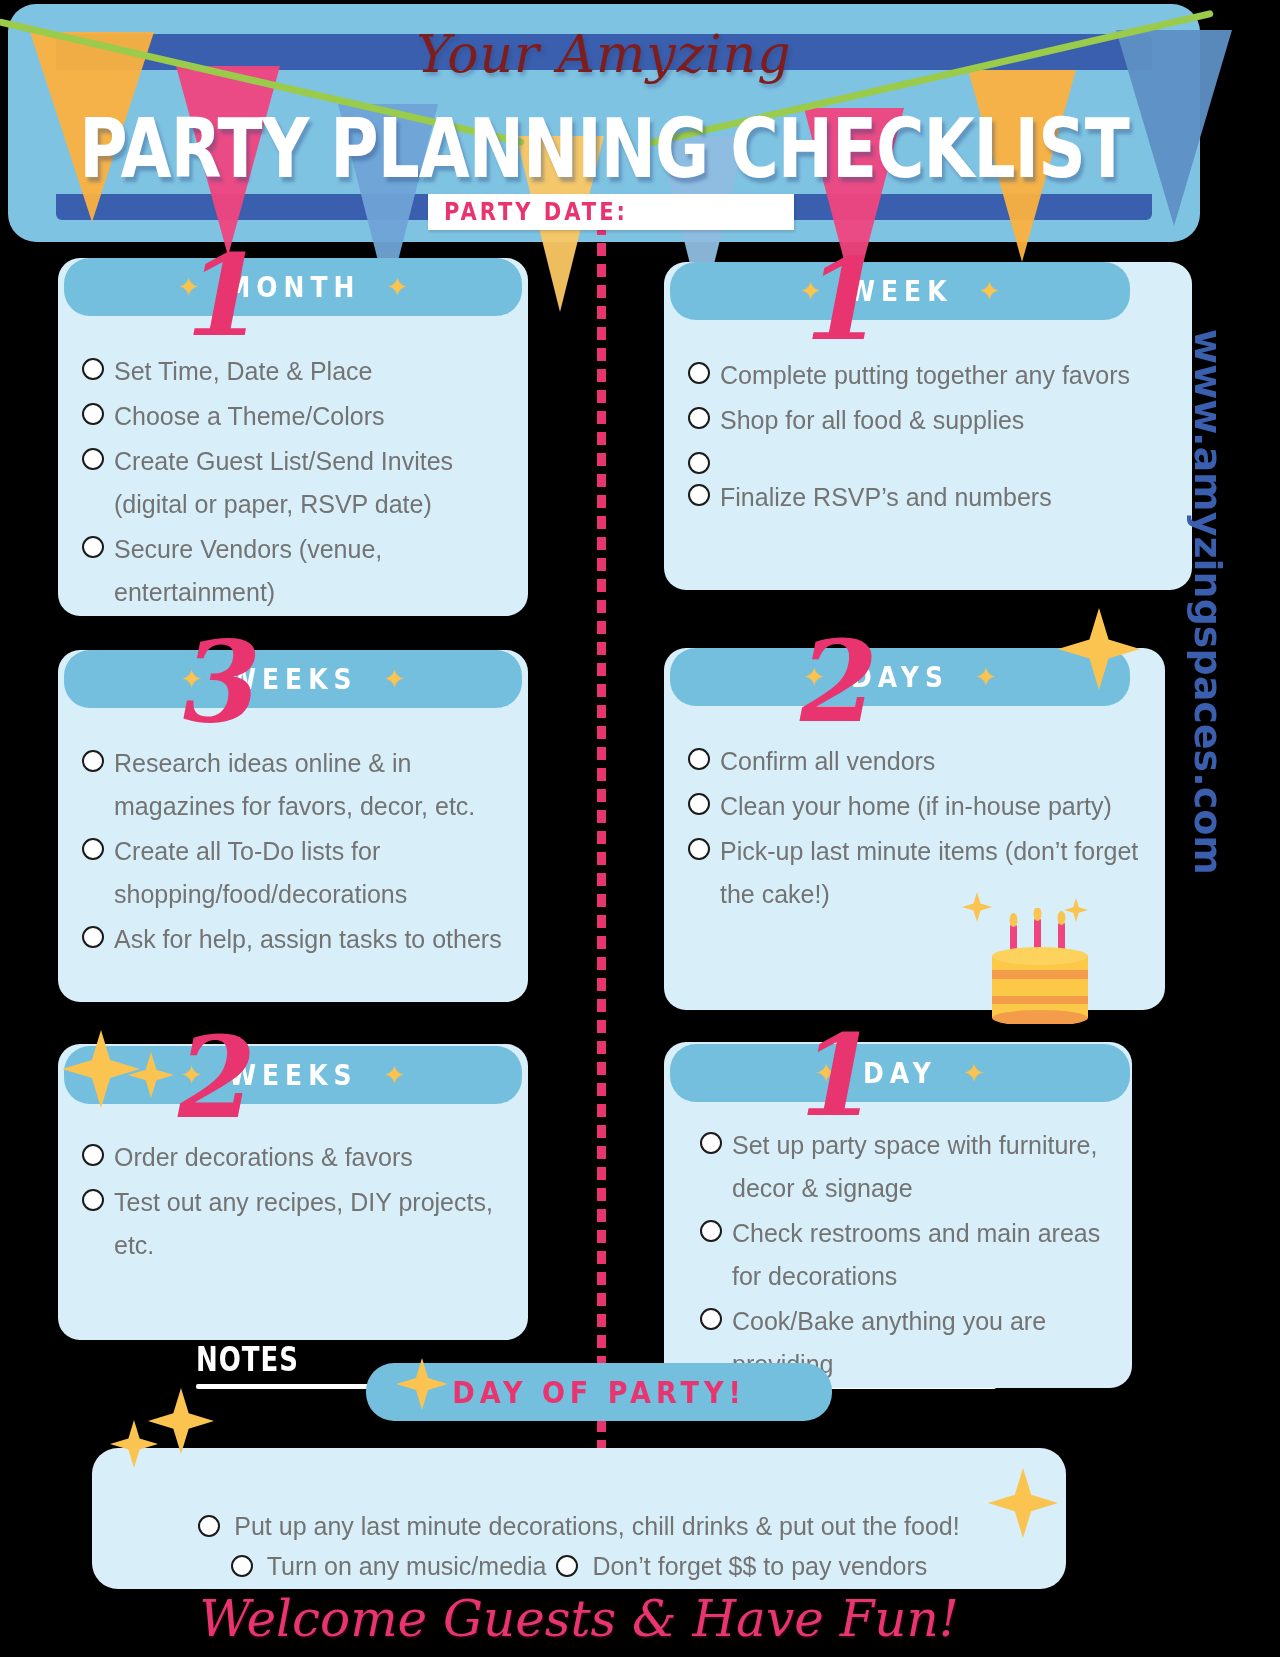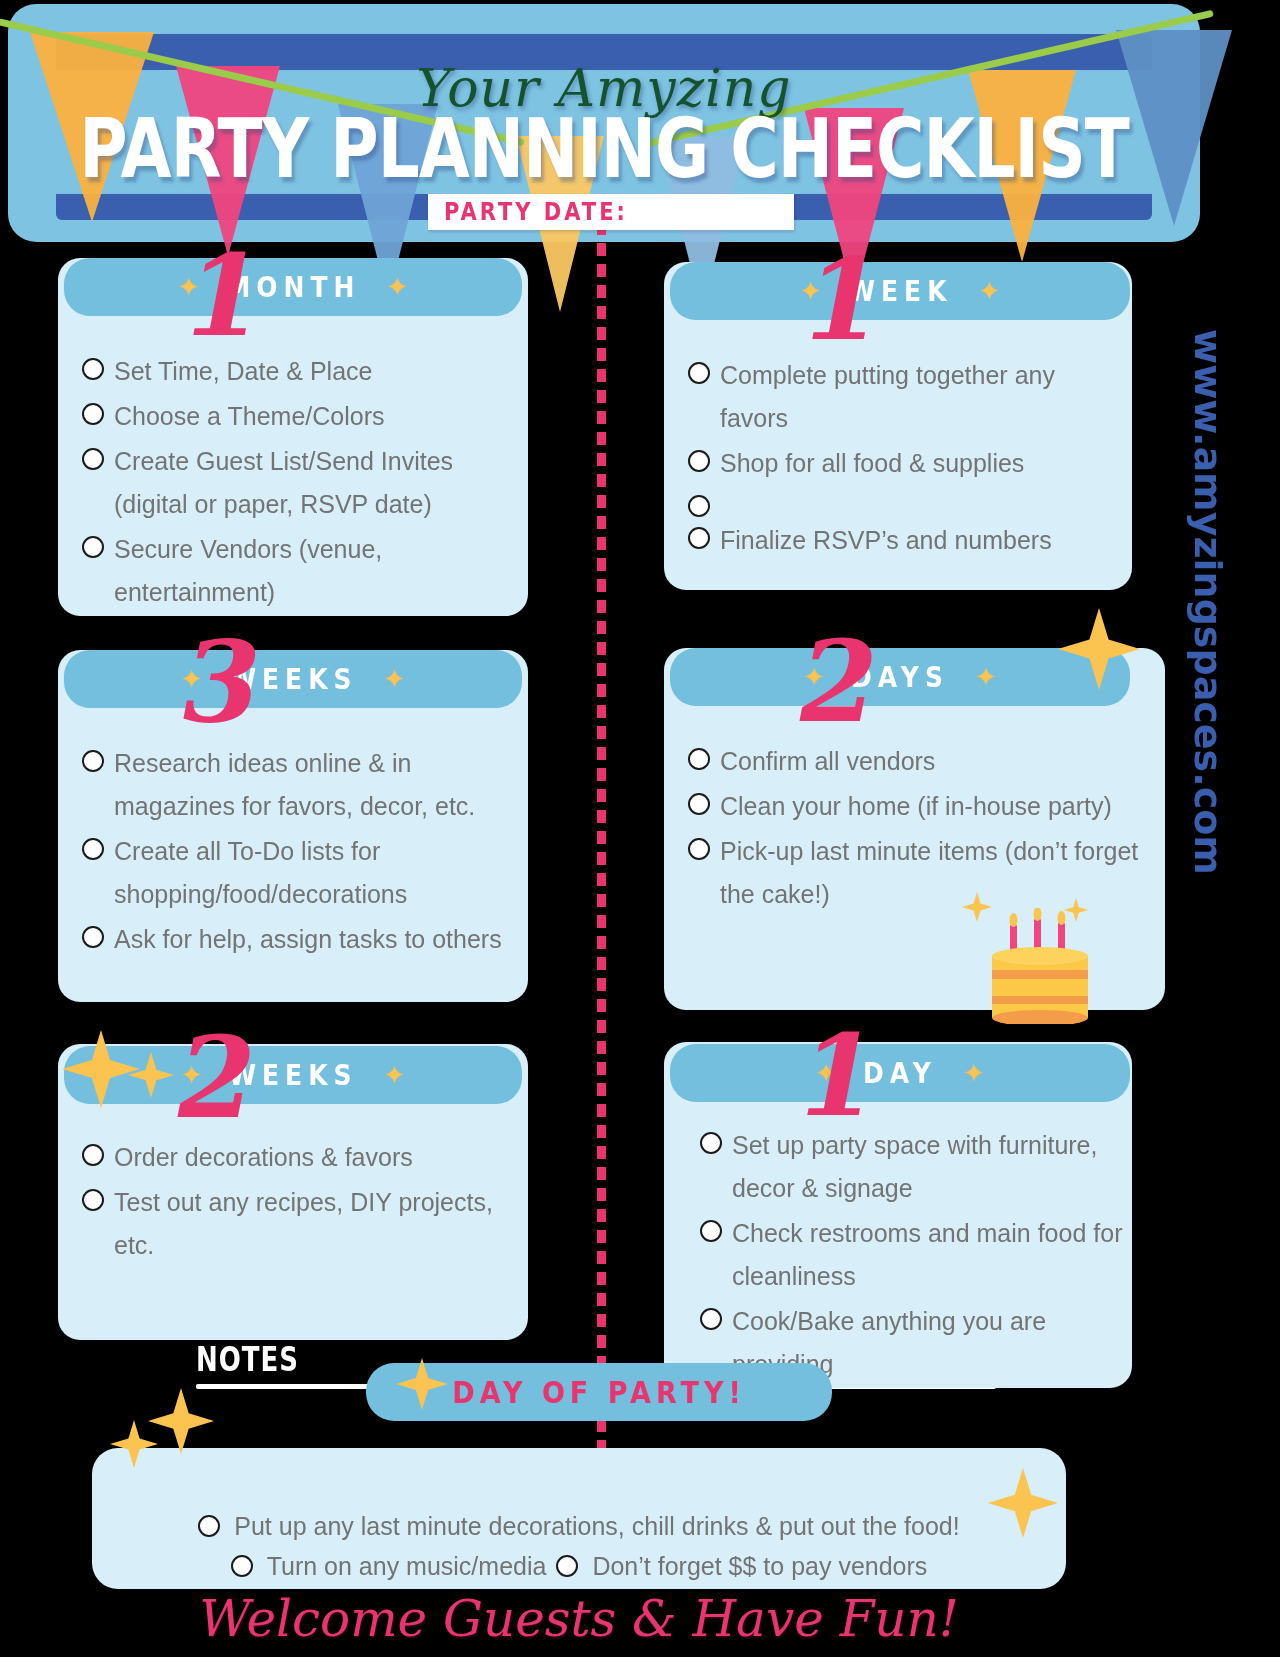--- a/index.html
+++ b/index.html
@@ -58,25 +58,25 @@
   }
 
   #header-title-wrap {
     position: absolute;
     left: 0; top: 0; width: 100%; height: 100%;
     z-index: 6;
     text-align: center;
   }
   #script-title {
     position: absolute;
-    left: 0; top: 54px; width: 100%;
+    left: 0; top: 20px; width: 100%;
     font-family: "DejaVu Serif", serif;
     font-style: italic;
     font-size: 52px;
-    color: #14532d;
+    color: #7f1d1d;
     letter-spacing: 1px;
     text-shadow: 2px 3px 4px rgba(40,70,130,0.45);
   }
   #main-title {
     position: absolute;
     left: 0; top: 104px; width: 100%;
     font-family: "DejaVu Sans", sans-serif;
     font-weight: bold;
     font-size: 66px;
     line-height: 66px;
@@ -355,21 +355,21 @@
       </div>
     </div>
   </div>
   <div class="card-header" style="left:64px; top:258px; width:458px;">
     <span class="spark">✦</span>
     <span class="hdr-label">MONTH</span>
     <span class="spark">✦</span>
   </div>
   <div class="big-num" style="left:186px; top:240px;">1</div>
 
-  <div class="card" style="left:664px; top:262px; width:468px; height:328px;">
+  <div class="card" style="left:664px; top:262px; width:528px; height:328px;">
     <div class="card-list" style="top:92px;">
       <div class="item">
         <span class="checkbox"></span>
         <span class="item-text">Complete putting together any favors</span>
       </div>
       <div class="item">
         <span class="checkbox"></span>
         <span class="item-text">Shop for all food &amp; supplies</span>
       </div>
       <div class="item">
@@ -497,21 +497,21 @@
   </div>
 
   <div class="card" style="left:664px; top:1042px; width:468px; height:346px;">
     <div class="card-list" style="top:82px; padding-left:36px; padding-right:8px;">
       <div class="item">
         <span class="checkbox"></span>
         <span class="item-text">Set up party space with furniture, decor &amp; signage</span>
       </div>
       <div class="item">
         <span class="checkbox"></span>
-        <span class="item-text">Check restrooms and main food for cleanliness</span>
+        <span class="item-text">Check restrooms and main areas for decorations</span>
       </div>
       <div class="item">
         <span class="checkbox"></span>
         <span class="item-text">Cook/Bake anything you are providing</span>
       </div>
     </div>
   </div>
   <div class="card-header" style="left:670px; top:1044px; width:460px;">
     <span class="spark">✦</span>
     <span class="hdr-label">DAY</span>

